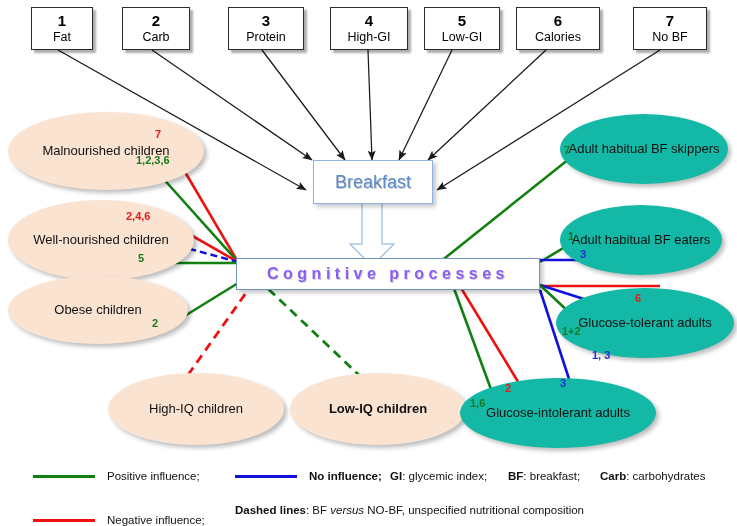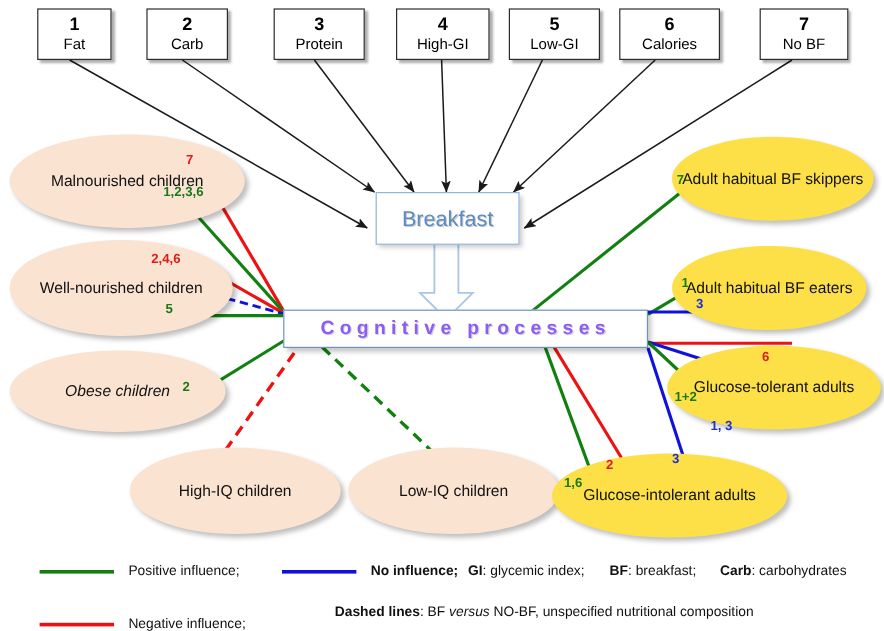--- a/index.html
+++ b/index.html
@@ -12,21 +12,21 @@
         box-shadow:2.5px 2.5px 2px rgba(0,0,0,.32);
         display:flex;flex-direction:column;align-items:center;justify-content:center;
         z-index:6;}
   .fnum{font-size:15px;font-weight:bold;color:#000;line-height:1.05;}
   .flab{font-size:12.5px;color:#000;line-height:1.15;margin-top:1px;white-space:nowrap;}
 
   
   .ell{position:absolute;border-radius:50%;display:flex;align-items:center;justify-content:center;
        text-align:center;z-index:5;box-shadow:3px 3px 4px rgba(0,0,0,.26);}
   .ell.peach{background:#fbe3d2;}
-  .ell.green{background:#fde047;}
+  .ell.green{background:#14b8a6;}
   .ell .etxt{font-size:13px;color:#111;line-height:1.25;padding:0 8px;}
 
   
   .cbox{position:absolute;background:#ffffff;border:1.5px solid #8fb4dd;
         box-shadow:3px 3px 4px rgba(0,0,0,.22);
         display:flex;align-items:center;justify-content:center;z-index:7;}
   #breakfast-box .btxt{font-size:18px;color:#5b8ac6;font-weight:normal;
         text-shadow:1px 1px 0 rgba(200,200,200,.9);text-align:center;}
   #cognitive-box{border:1.6px solid #6f93c0;}
   #cognitive-box .btxt{font-size:16px;font-weight:bold;color:#8b5cf6;letter-spacing:4.5px;
@@ -157,27 +157,27 @@
   <div class="cbox" id="cognitive-box" style="left:236px;top:258px;width:302px;height:30px;">
     <span class="btxt">Cognitive processes</span>
   </div>
 
   <div class="ell peach" style="left:8px;top:112px;width:196px;height:78px;">
     <span class="etxt">Malnourished children</span>
   </div>
   <div class="ell peach" style="left:8px;top:200px;width:186px;height:80px;">
     <span class="etxt">Well-nourished children</span>
   </div>
-  <div class="ell peach" style="left:8px;top:292px;width:180px;height:68px;font-style:italic;">
+  <div class="ell peach" style="left:8px;top:276px;width:180px;height:68px;">
     <span class="etxt">Obese children</span>
   </div>
   <div class="ell peach" style="left:108px;top:373px;width:176px;height:72px;">
     <span class="etxt">High-IQ children</span>
   </div>
-  <div class="ell peach" style="left:290px;top:373px;width:176px;height:72px;">
+  <div class="ell peach" style="left:290px;top:373px;width:176px;height:72px;font-weight:bold;">
     <span class="etxt">Low-IQ children</span>
   </div>
   <div class="ell green" style="left:560px;top:114px;width:168px;height:70px;">
     <span class="etxt">Adult habitual BF skippers</span>
   </div>
   <div class="ell green" style="left:560px;top:205px;width:162px;height:70px;">
     <span class="etxt">Adult habitual BF eaters</span>
   </div>
   <div class="ell green" style="left:556px;top:288px;width:178px;height:70px;">
     <span class="etxt">Glucose-tolerant adults</span>
@@ -223,19 +223,19 @@
 
     <div class="lgrow" style="left:600px;top:8px;">
       <span class="lgtxt"><b>Carb</b><span>: carbohydrates</span></span>
     </div>
 
     <div class="lgrow" style="left:33px;top:52px;">
       <span class="lgline red"></span>
       <span class="lgtxt">Negative influence;</span>
     </div>
 
-    <div class="lgrow" style="left:235px;top:42px;margin-left:44px;">
+    <div class="lgrow" style="left:235px;top:42px;">
       <span class="lgtxt"><b>Dashed lines</b><span>: BF </span><i>versus</i><span> NO-BF, unspecified nutritional composition</span></span>
     </div>
 
   </div>
 
 </div>
 
 </body></html>

